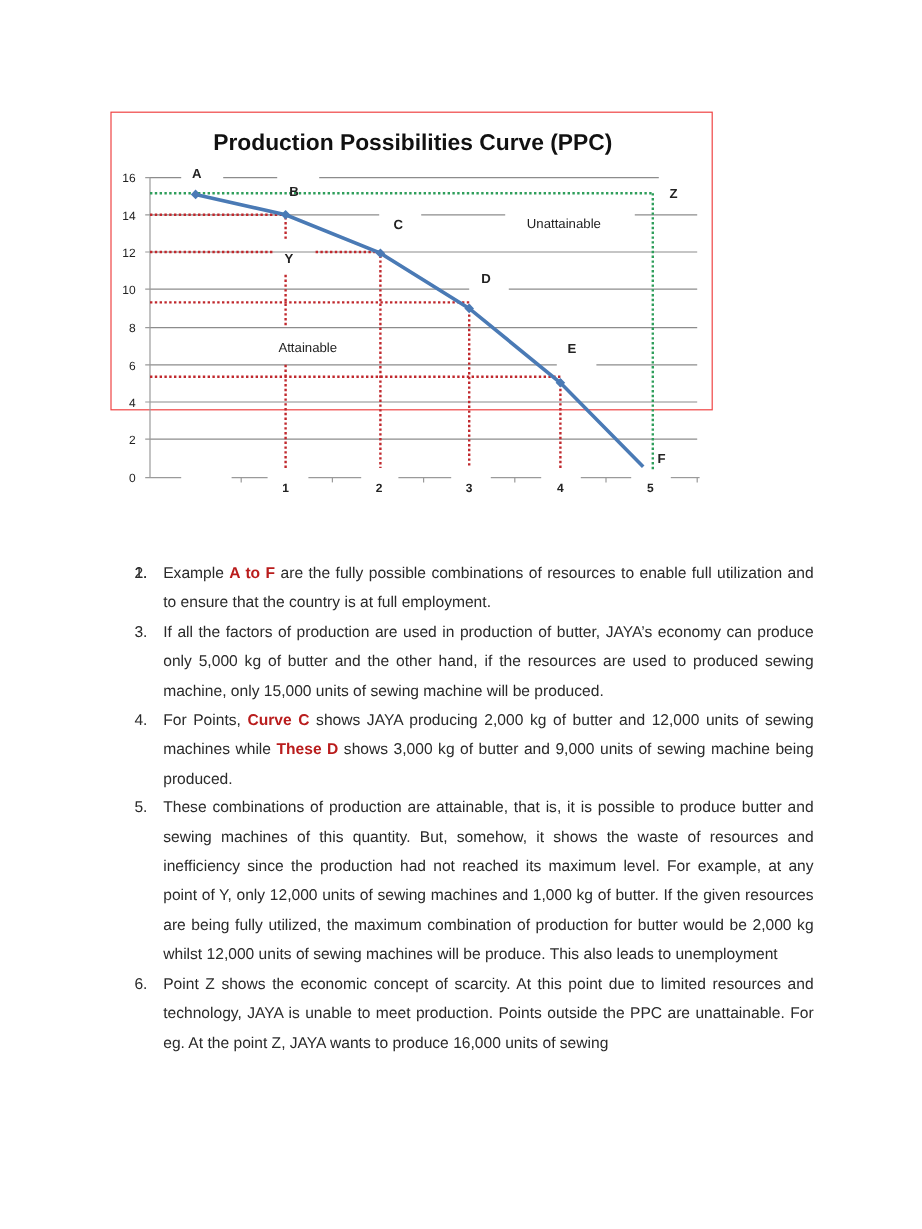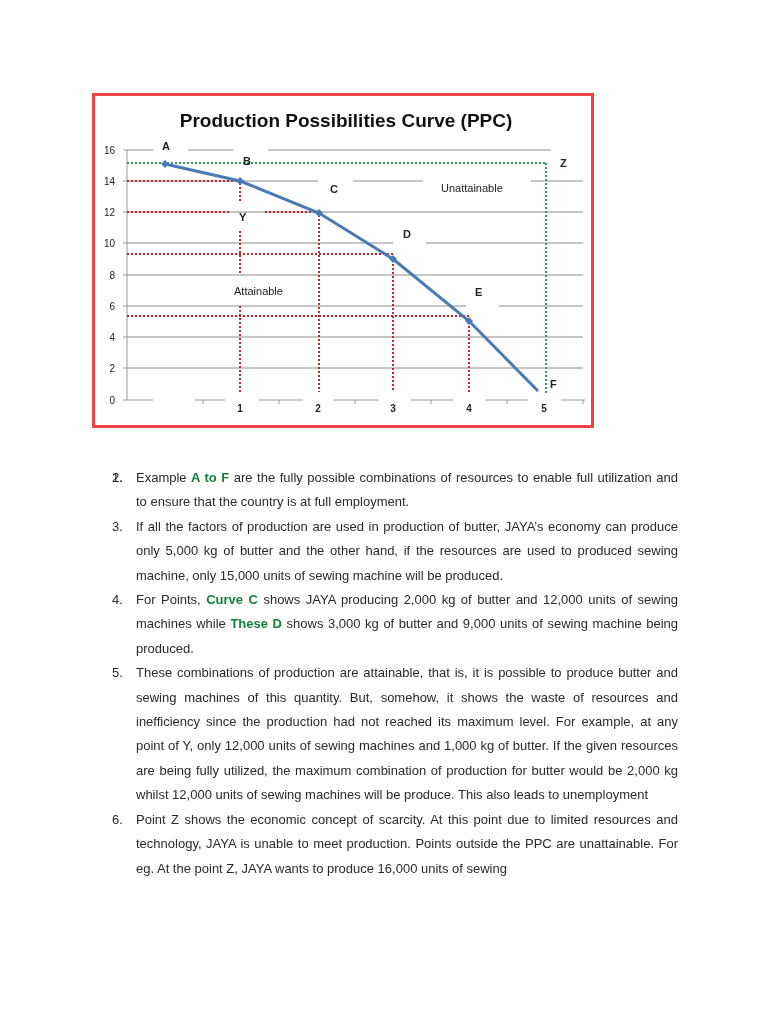--- a/index.html
+++ b/index.html
@@ -1,22 +1,22 @@
 <!DOCTYPE html>
 <html><head>
   <meta charset="utf-8">
   <style>
     html, body { margin: 0; padding: 0; background: #ffffff; }
     body { width: 768px; height: 1024px; position: relative; overflow: hidden; font-family: "Liberation Sans", sans-serif; color: #222; }
-    .chart-frame { position: absolute; left: 92px; top: 93px; width: 502px; height: 335px; border: 3px solid #ef4444; background: #fff; box-sizing: border-box; }
+    .chart-frame { position: absolute; left: 92px; top: 93px; width: 502px; height: 249px; border: 1px solid #ef4444; background: #fff; box-sizing: border-box; }
     .chart-svg { position: absolute; left: 0; top: 0; }
     .list { position: absolute; left: 112px; top: 466px; width: 566px; margin: 0; padding: 0; list-style: none; font-size: 13px; line-height: 24.4px; color: #2a2a2a; }
     .list li { position: relative; padding-left: 24px; text-align: justify; text-align-last: left; }
     .list li .num { position: absolute; left: 0; top: 0; }
-    .list b { font-weight: bold; color: #15803d; }
+    .list b { font-weight: bold; color: #b91c1c; }
   </style>
 </head>
 <body>
 
 <div class="chart-frame">
   <svg class="chart-svg" width="502" height="335" viewBox="92 93 502 335">
 
     <text x="343" y="124" text-anchor="middle" font-family="Liberation Sans, sans-serif" font-size="19" font-weight="bold" fill="#111">Production Possibilities Curve (PPC)</text>
 
     <g stroke="#8c8c8c" stroke-width="1">

